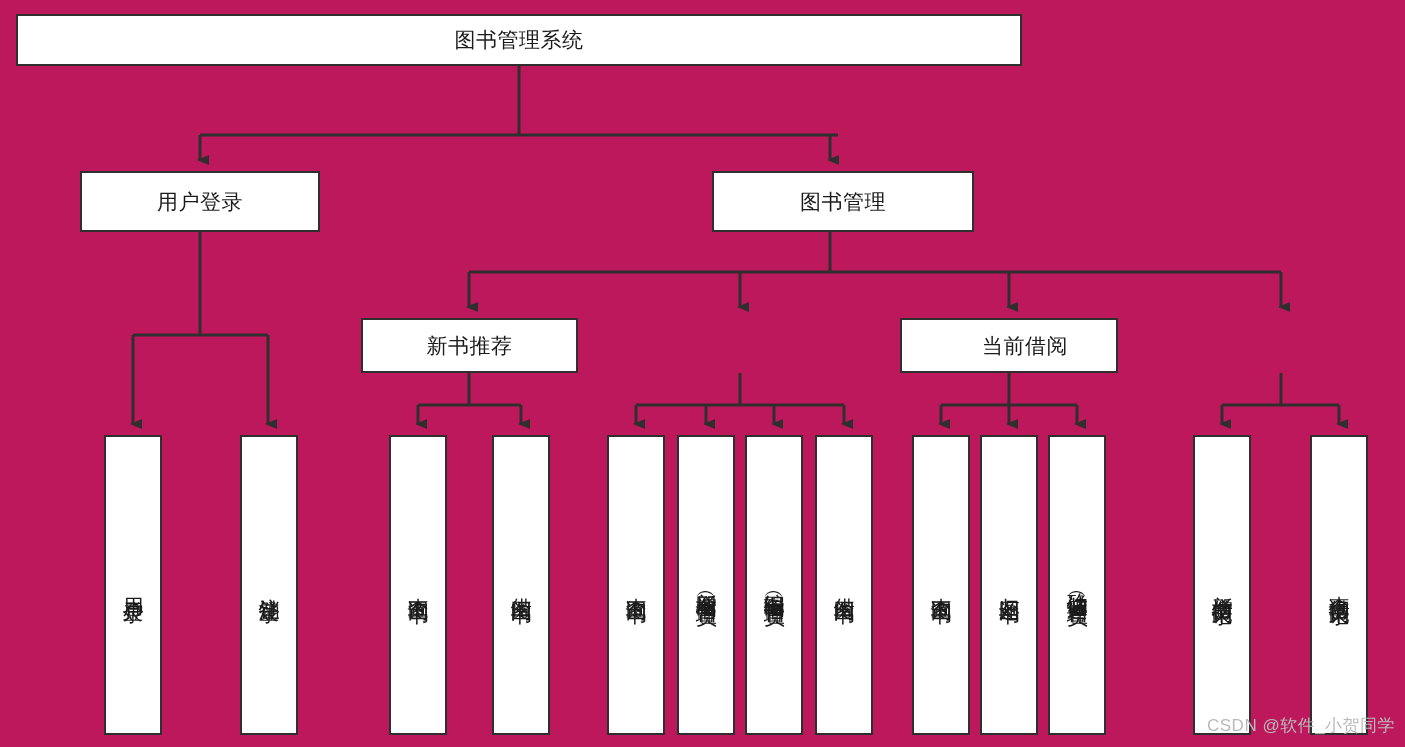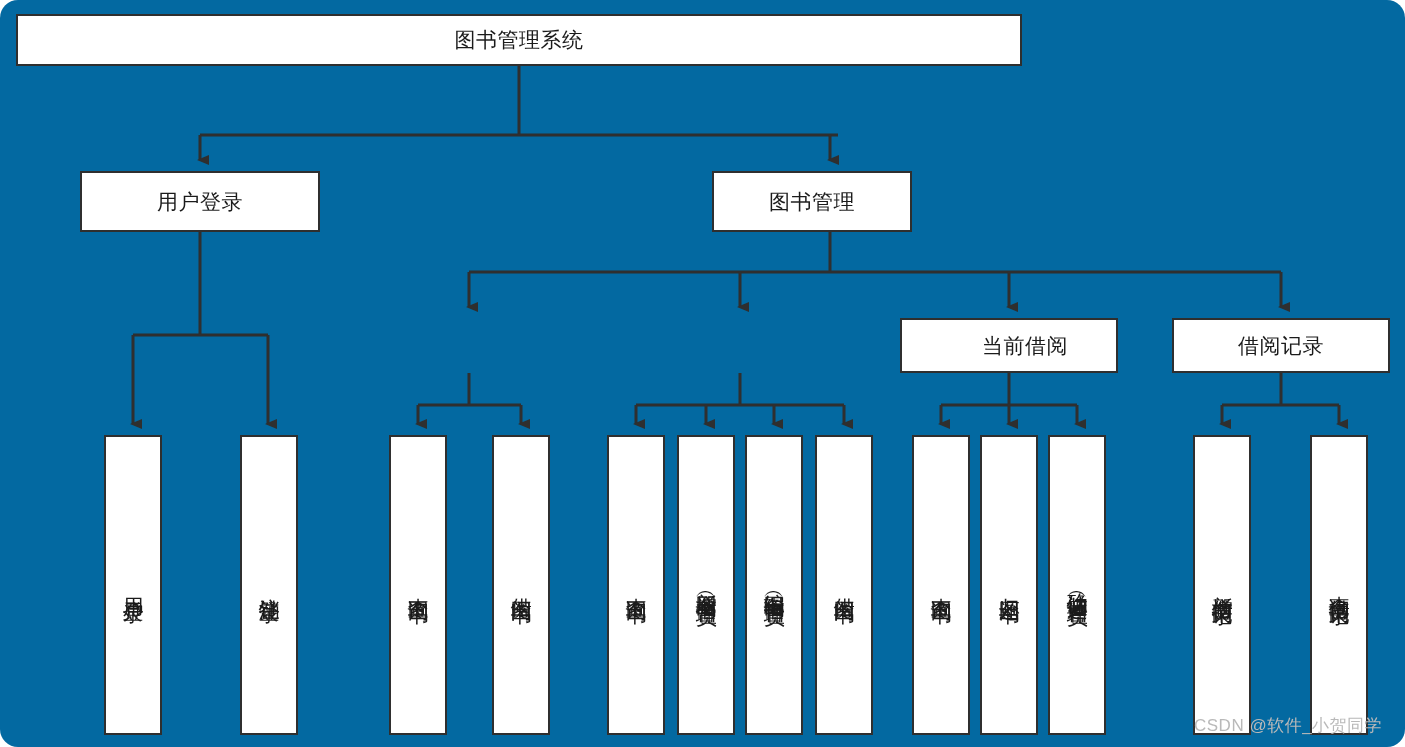--- a/index.html
+++ b/index.html
@@ -4,24 +4,23 @@
 <style>
   html, body {
     margin: 0;
     padding: 0;
     background: #ffffff;
   }
   #canvas {
     position: relative;
     width: 1405px;
     height: 747px;
-    background: #0369a1;
+    background: #be185d;
     font-family: "Liberation Sans", "DejaVu Sans", sans-serif;
     overflow: hidden;
-    border-radius: 18px;
   }
   svg#wires {
     position: absolute;
     left: 0;
     top: 0;
     width: 1405px;
     height: 747px;
     pointer-events: none;
   }
   .node {
@@ -116,33 +115,33 @@
   </svg>
 
   <div class="node root" style="left:16px; top:14px; width:1006px; height:52px;">
     <span class="label-h">图书管理系统</span>
   </div>
 
   <div class="node" style="left:80px; top:171px; width:240px; height:61px;">
     <span class="label-h">用户登录</span>
   </div>
 
-  <div class="node" style="left:712px; top:171px; width:200px; height:61px;">
+  <div class="node" style="left:712px; top:171px; width:262px; height:61px;">
     <span class="label-h">图书管理</span>
   </div>
 
+  <div class="node" style="left:361px; top:318px; width:217px; height:55px;">
+    <span class="label-h">新书推荐</span>
+  </div>
 
 
   <div class="node" style="left:900px; top:318px; width:218px; height:55px;padding-left:32px;">
     <span class="label-h">当前借阅</span>
   </div>
 
-  <div class="node" style="left:1172px; top:318px; width:218px; height:55px;">
-    <span class="label-h">借阅记录</span>
-  </div>
 
   <div class="node" style="left:104px; top:435px; width:58px; height:300px;">
     <span class="label-v">用户登录</span>
   </div>
   <div class="node" style="left:240px; top:435px; width:58px; height:300px;">
     <span class="label-v">注销登录</span>
   </div>
 
   <div class="node" style="left:389px; top:435px; width:58px; height:300px;">
     <span class="label-v">查询图书</span>
@@ -174,15 +173,15 @@
     <span class="label-v">确认归还（管理员）</span>
   </div>
 
   <div class="node" style="left:1193px; top:435px; width:58px; height:300px;">
     <span class="label-v">新增借阅记录</span>
   </div>
   <div class="node" style="left:1310px; top:435px; width:58px; height:300px;">
     <span class="label-v">查询借阅记录</span>
   </div>
 
-  <div class="watermark" style="left:1194px; top:714px;">CSDN @软件_小贺同学</div>
+  <div class="watermark" style="left:1194px; top:714px;padding-left:13px;">CSDN @软件_小贺同学</div>
 
 </div>
 
 </body></html>

